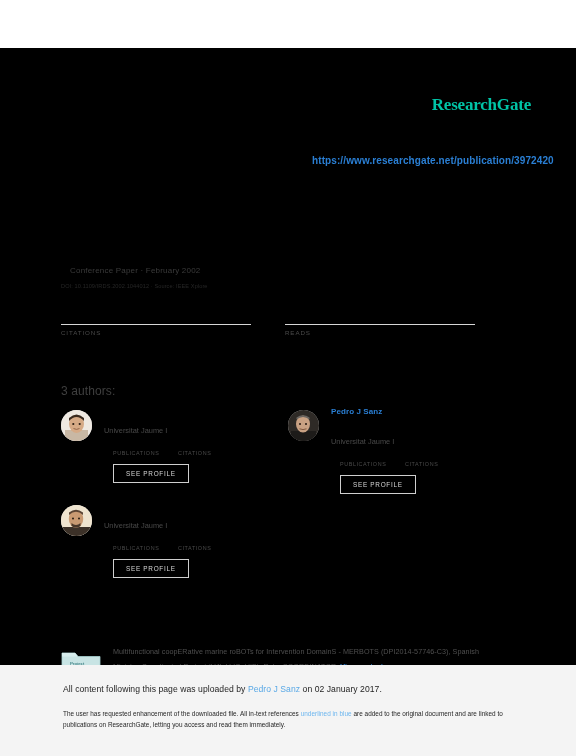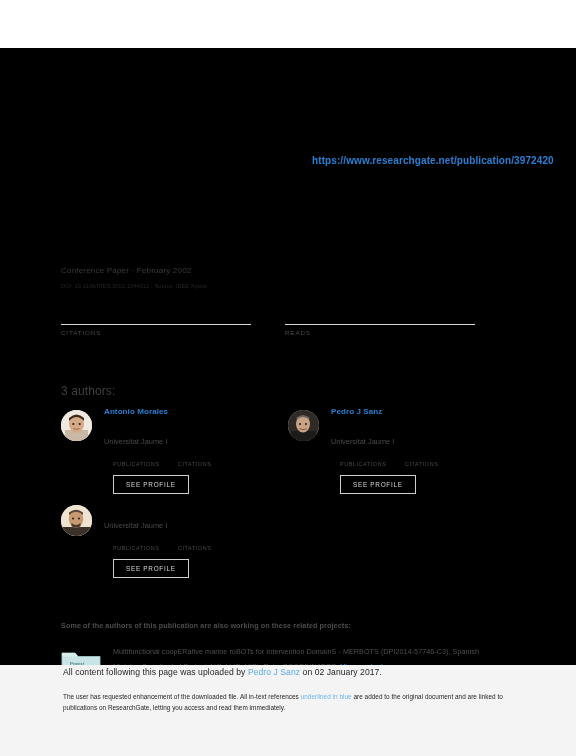--- a/index.html
+++ b/index.html
@@ -57,21 +57,21 @@
     left: 61px;
     width: 440px;
     color: #000000;
     font-size: 12px;
     line-height: 16px;
   }
 
   .pub-type {
     position: absolute;
     top: 218px;
-    left: 61px;
+    left: 70px;
     font-size: 8px;
     color: #3b3b3b;
     letter-spacing: 0.2px;
   }
   .pub-doi {
     position: absolute;
     top: 235px;
     left: 61px;
     font-size: 5.6px;
     color: #262626;
@@ -228,21 +228,21 @@
     font-weight: bold;
   }
 
   
   .footer {
     background: #f4f4f4;
     height: 91px;
     padding-top: 0;
   }
   .footer-main {
-    padding-top: 2px;
+    padding-top: 19px;
     margin-left: 63px;
     font-size: 8.6px;
     color: #1f1f1f;
     letter-spacing: 0.05px;
   }
   .footer-link {
     color: #5aa9e6;
   }
   .footer-note {
     margin-top: 14px;
@@ -257,20 +257,21 @@
     color: #6cb6ef;
   }
 </style>
 </head>
 <body>
 
 <div class="top-strip"></div>
 
 <div class="rg-page">
 
+  <div class="rg-logo">ResearchGate</div>
 
   <div class="pub-url">https://www.researchgate.net/publication/3972420</div>
 
   <div class="hidden-title"></div>
 
   <div class="pub-type">Conference Paper · February 2002</div>
   <div class="pub-doi">DOI: 10.1109/IRDS.2002.1044012 · Source: IEEE Xplore</div>
 
   <div class="stats">
     <div class="stat-col left">
@@ -293,21 +294,20 @@
         <rect width="31" height="31" fill="#efe9e2"></rect>
         <rect x="4" y="20" width="23" height="11" fill="#c9b8a4"></rect>
         <ellipse cx="15.5" cy="14" rx="7.5" ry="9" fill="#d6aa86"></ellipse>
         <path d="M8 11 Q15.5 3 23 11 L23 8 Q15.5 1 8 8 Z" fill="#3a2a1e"></path>
         <ellipse cx="12.3" cy="14" rx="1.1" ry="1.1" fill="#2b1d13"></ellipse>
         <ellipse cx="18.7" cy="14" rx="1.1" ry="1.1" fill="#2b1d13"></ellipse>
         <path d="M12.5 18.5 Q15.5 20.3 18.5 18.5" stroke="#8d5f44" stroke-width="0.9" fill="none"></path>
       </svg>
     </div>
     <div class="author-body">
-      <div class="author-name">Antonio Morales</div>
       <div class="author-affil">Universitat Jaume I</div>
       <div class="metric-row">
         <div class="metric">
           <div class="metric-num"></div>
           <div class="metric-label">PUBLICATIONS</div>
         </div>
         <div class="metric">
           <div class="metric-num"></div>
           <div class="metric-label">CITATIONS</div>
         </div>
@@ -366,21 +366,20 @@
         </div>
         <div class="metric">
           <div class="metric-num"></div>
           <div class="metric-label">CITATIONS</div>
         </div>
       </div>
       <div class="see-profile">SEE PROFILE</div>
     </div>
   </div>
 
-  <div class="projects-heading">Some of the authors of this publication are also working on these related projects:</div>
 
   <div class="project-row">
     <div class="folder-icon">
       <svg width="40" height="30" viewBox="0 0 40 30">
         <path d="M1 4 H14 L17 7.5 H39 V29 H1 Z" fill="#c8e4e4" stroke="#a8d2d2" stroke-width="0.8"></path>
         <path d="M1 4 H14 L17 7.5 H1 Z" fill="#d7eded"></path>
       </svg>
     </div>
     <div class="folder-label">Project</div>
     <div class="project-text"><span>Multifunctional coopERative marine roBOTs for Intervention DomainS - MERBOTS (DPI2014-57746-C3), Spanish Ministry, Coordinated Project (UJI, UdG, UIB), Role: COORDINATOR, </span><span class="project-link">View project</span></div>

